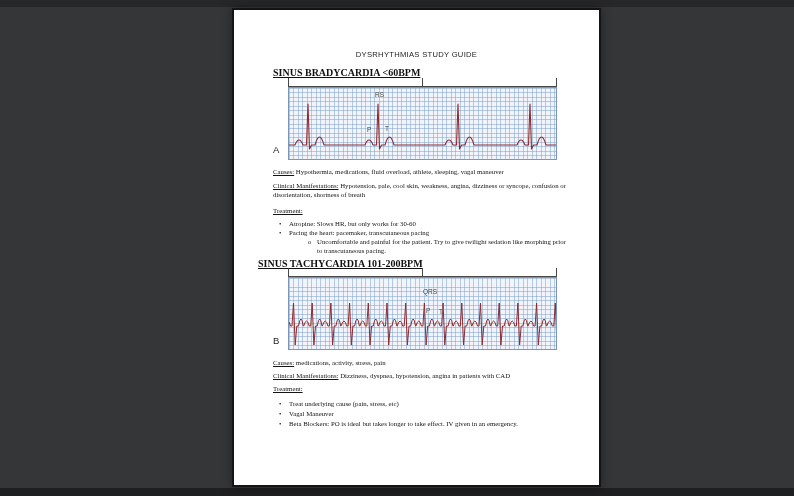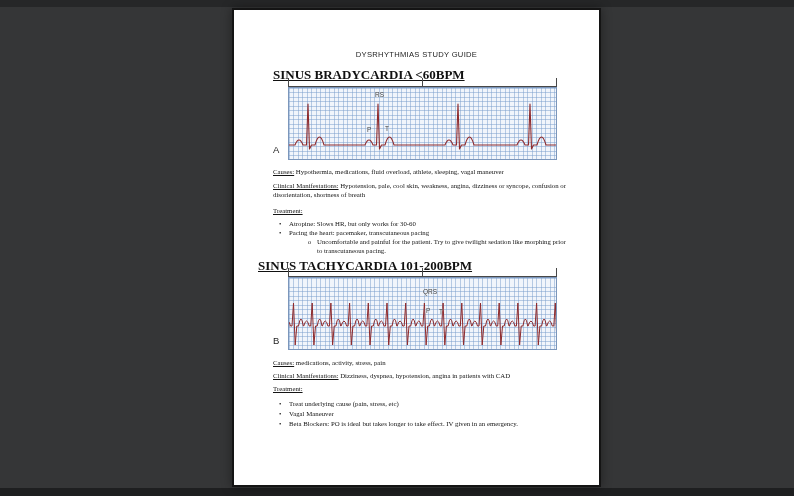--- a/index.html
+++ b/index.html
@@ -6,21 +6,21 @@
   .stage{position:relative;width:794px;height:496px;background:#353637;overflow:hidden;
          font-family:"Liberation Serif","DejaVu Serif",serif;}
   .bar-top{position:absolute;top:0;left:0;right:0;height:7px;background:#262728;}
   .bar-bottom{position:absolute;bottom:0;left:0;right:0;height:8px;background:#1e1f20;}
   .page{position:absolute;left:212px;top:8px;width:369px;height:479px;background:#ffffff;
         border:2px solid #141414;box-sizing:border-box;box-shadow:0 0 10px rgba(0,0,0,.4);margin-left:20px;}
   .abs{position:absolute;}
   .doc-title{top:40px;left:0;width:100%;text-align:center;
              font-family:"Liberation Sans","DejaVu Sans",sans-serif;
              font-size:7.6px;letter-spacing:.3px;color:#1c1c1c;}
-  .h{font-size:13px;font-weight:bold;text-decoration:underline;color:#111;}
+  .h{font-size:10px;font-weight:bold;text-decoration:underline;color:#111;}
   .body-text{font-size:6.8px;line-height:9.3px;color:#151515;}
   .u{text-decoration:underline;}
   .ruler{height:8px;width:269px;border-bottom:1px solid #474747;}
   .tick{position:absolute;bottom:0;width:1px;height:8px;background:#474747;}
   .tick.l{left:0;} .tick.c{left:134px;} .tick.r{right:0;}
   .grid{width:269px;height:73px;box-sizing:border-box;border:1px solid #7b96bb;background-color:#f1f5fb;
         background-image:
           repeating-linear-gradient(to right, rgba(122,158,204,.5) 0 .8px, transparent .8px 4.5px),
           repeating-linear-gradient(to bottom, rgba(122,158,204,.5) 0 .8px, transparent .8px 4.5px);
         overflow:hidden;}

